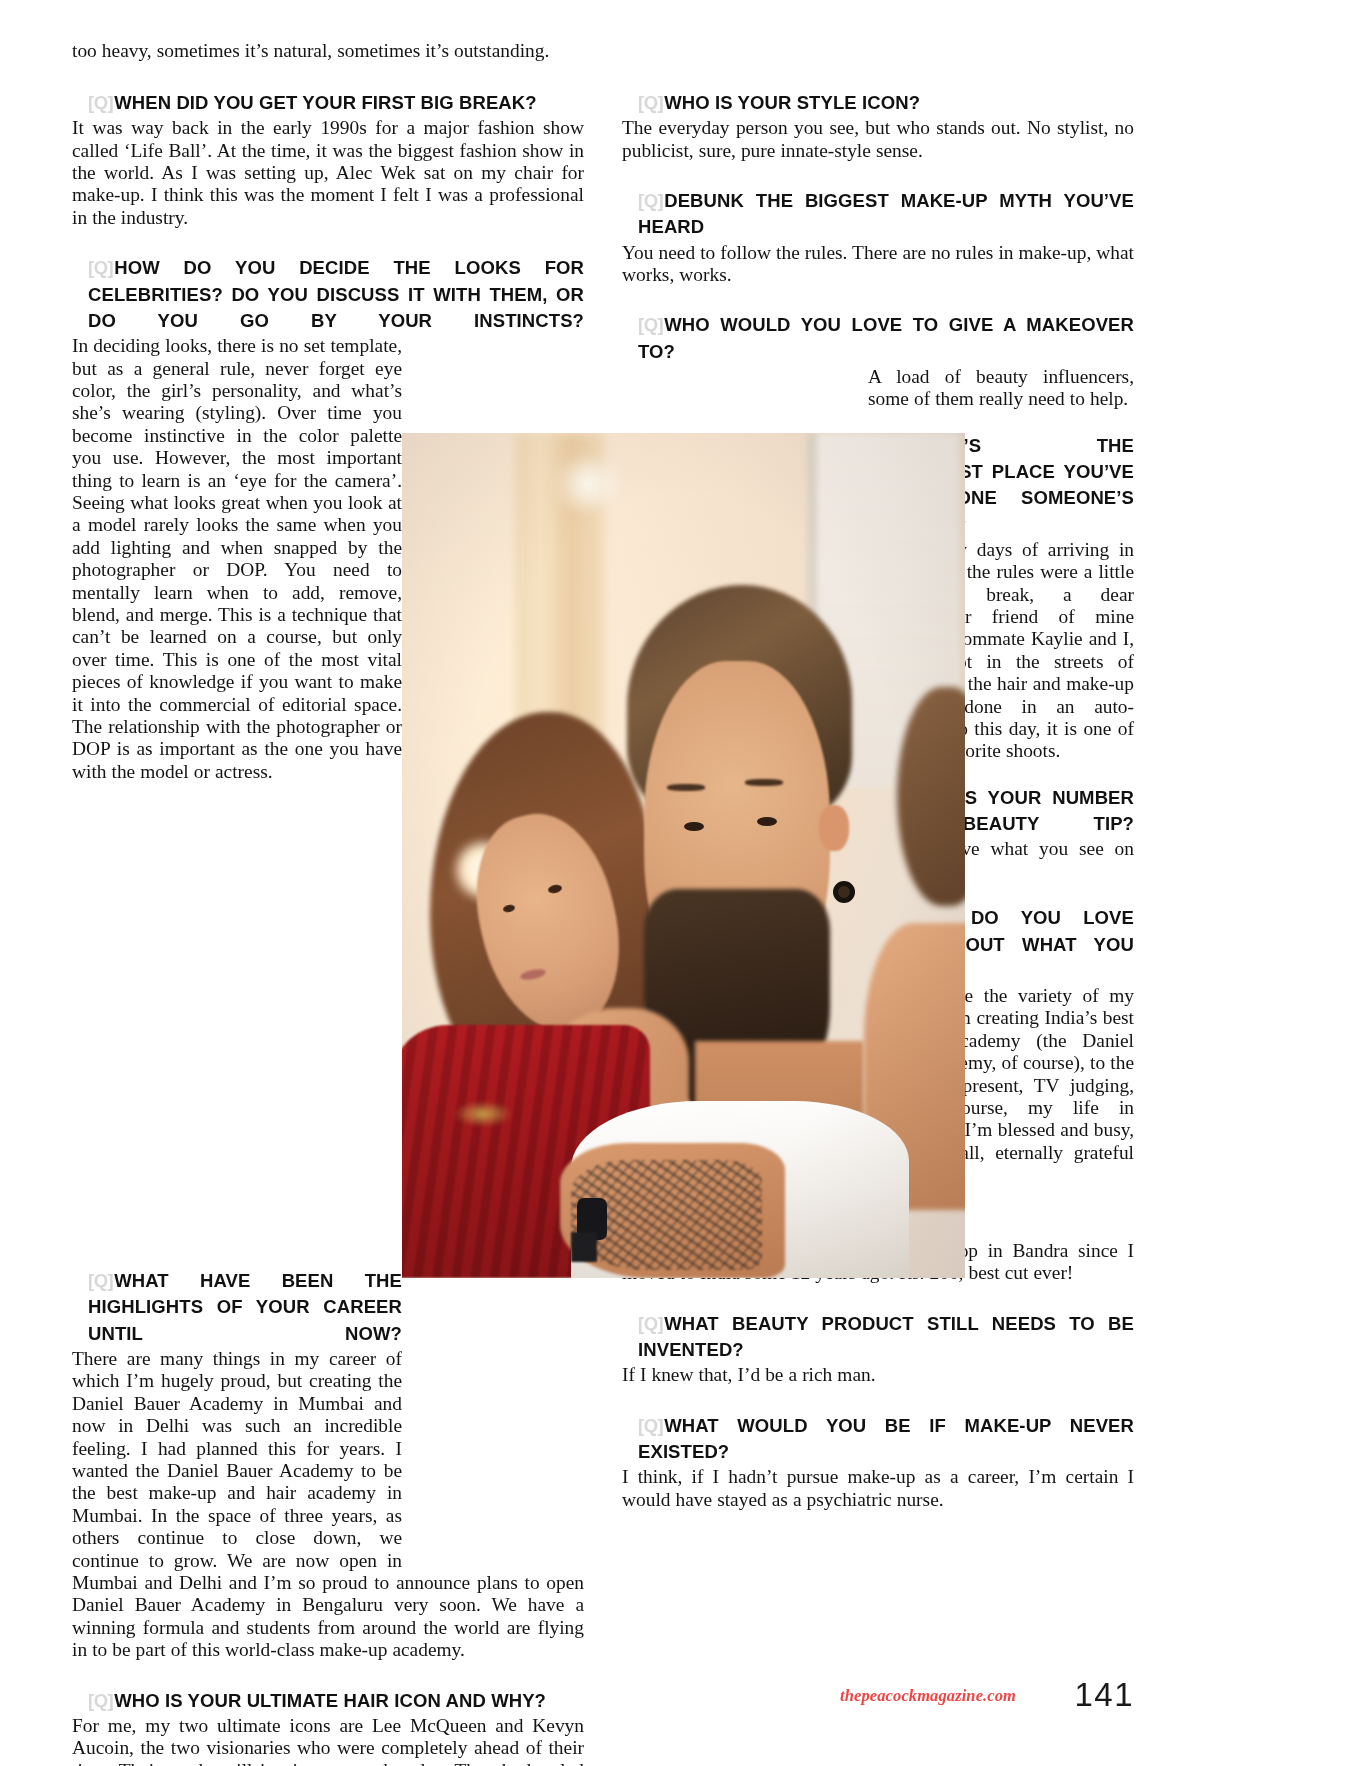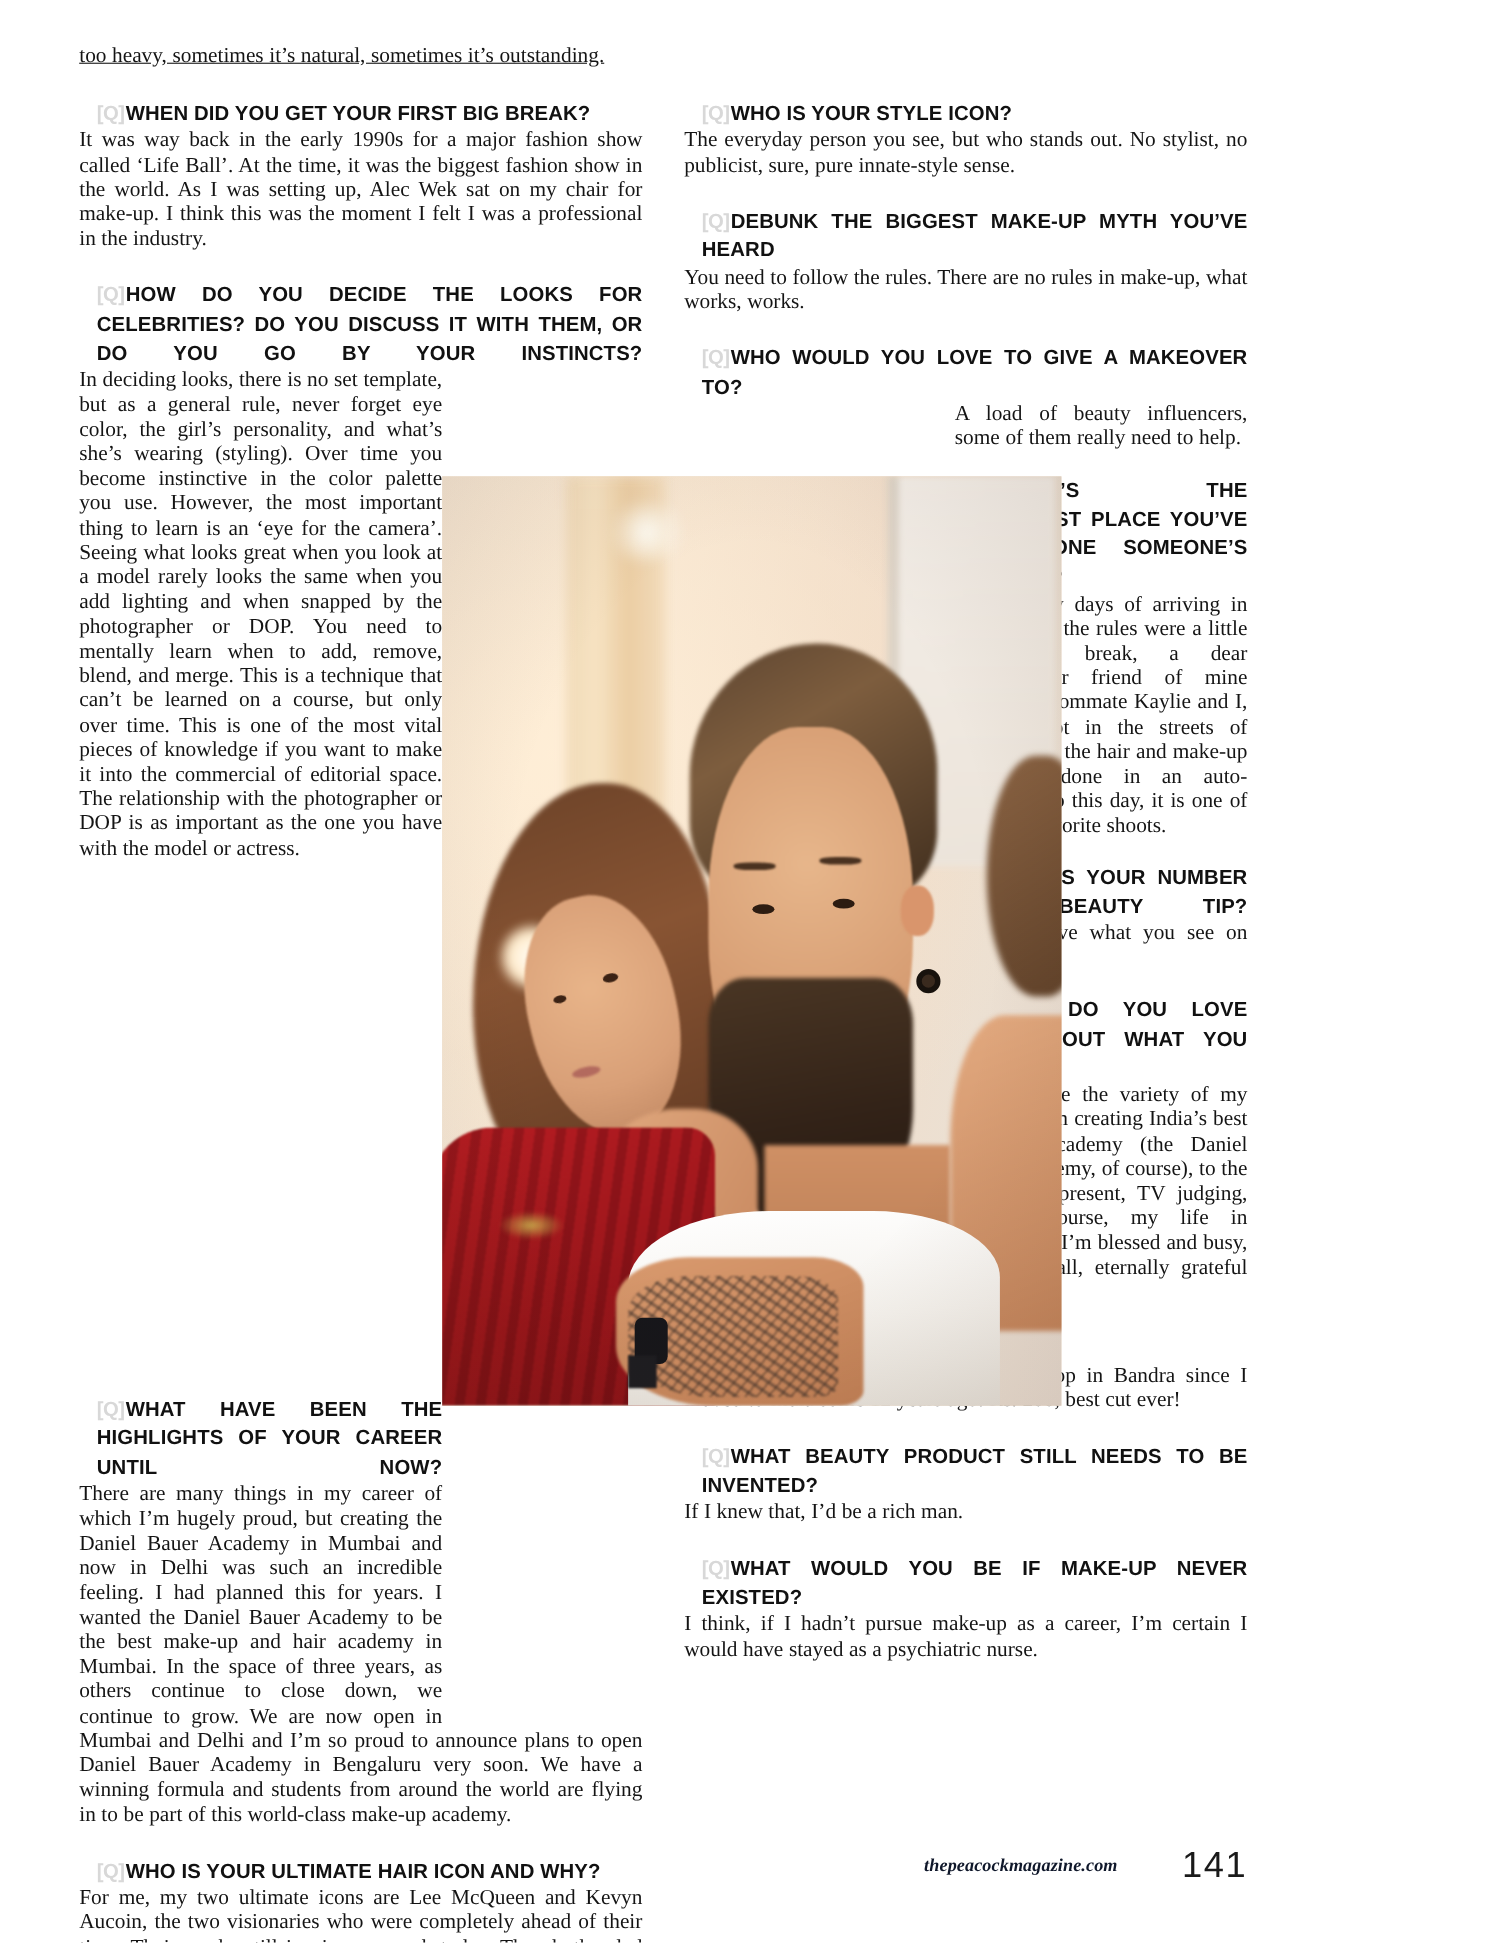--- a/index.html
+++ b/index.html
@@ -55,21 +55,20 @@
   }
 
   .blk { margin-bottom:26px; }
   .blk-tight { margin-bottom:0; }
 
   
   .intro-line {
     position:absolute;
     left:0; top:0;
     width:1062px;
-    text-decoration:underline;
   }
 
   
   .col-left {
     position:absolute;
     left:0; top:50px;
     width:512px;
   }
   .col-right {
     position:absolute;
@@ -279,21 +278,21 @@
     width:1062px;
     height:52px;
   }
   .site {
     position:absolute;
     right:118px; top:8px;
     font-family:"Liberation Serif", serif;
     font-style:italic;
     font-weight:bold;
     font-size:16.5px;
-    color:#0f172a;
+    color:#ef4444;
     letter-spacing:0.1px;
   }
   .pagenum {
     position:absolute;
     right:0; top:-2px;
     font-family:"Liberation Sans", sans-serif;
     font-weight:400;
     font-size:33px;
     color:#1a1a1a;
     letter-spacing:1.5px;

